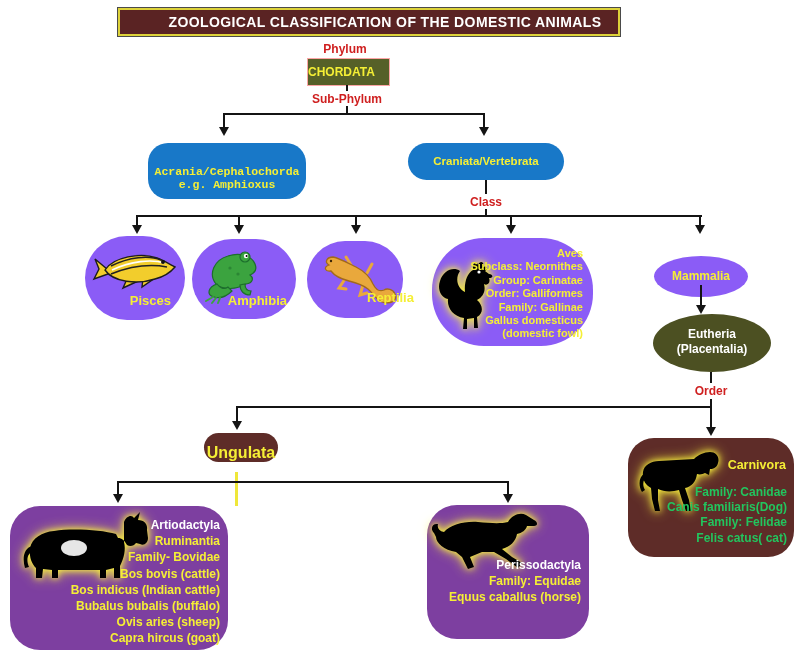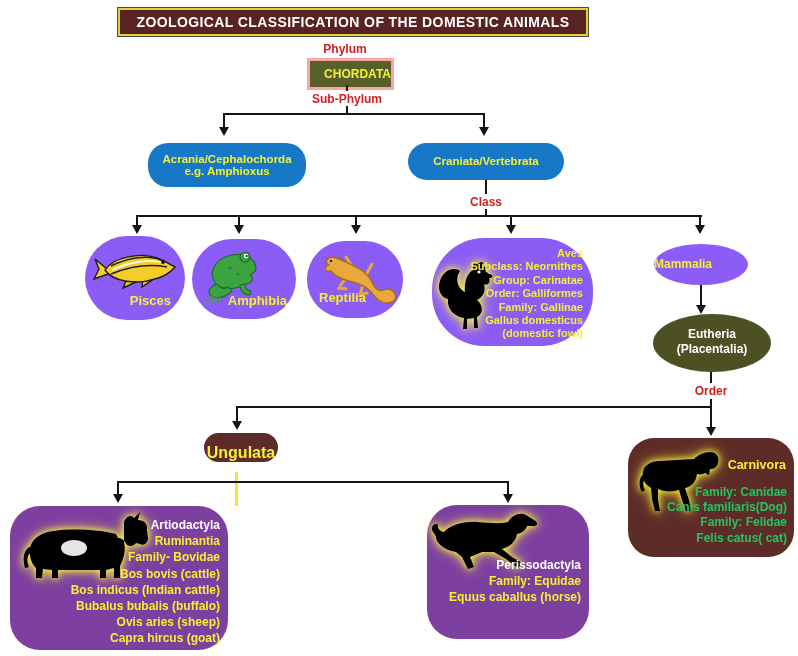--- a/index.html
+++ b/index.html
@@ -6,28 +6,28 @@
   .canvas{position:relative;width:798px;height:656px;background:#ffffff;overflow:hidden;
           font-family:"Liberation Sans",sans-serif;font-weight:700;}
   .abs{position:absolute;}
   .hline{position:absolute;height:2px;background:#141414;}
   .vline{position:absolute;width:2px;background:#141414;}
   .vline-yellow{position:absolute;width:3px;background:#efe73a;}
   .arrow-down{position:absolute;width:0;height:0;border-left:5px solid transparent;
               border-right:5px solid transparent;border-top:9px solid #141414;}
   .title-banner{left:118px;top:8px;width:466px;height:24px;background:#5a2323;
                 border:2px solid #ddd23a;box-shadow:0 0 0 1px #4a4a4a;color:#ffffff;
-                font-size:14px;line-height:24px;text-align:center;letter-spacing:.4px;}
+                font-size:14px;line-height:24px;text-align:center;letter-spacing:.4px;padding-left:32px;}
   .lbl-red{position:absolute;color:#cf1f1f;font-size:12px;text-align:center;}
   .chordata{left:307px;top:58px;width:81px;height:26px;background:#566028;
-            border:3px solid #fca5a5;color:#f5ef35;font-size:12px;line-height:26px;text-align:right;}
+            border:1px solid #fca5a5;color:#f5ef35;font-size:12px;line-height:26px;text-align:left;}
   .bluebox{position:absolute;background:#1878c8;border-radius:20px;color:#f5ef35;
            font-size:11.5px;text-align:center;}
   .navy{position:absolute;background:#8b5cf6;color:#f5ef35;}
-  .navy .node-label{position:absolute;font-size:13px;color:#f5ef35;}
+  .navy .node-label{position:absolute;font-size:13px;color:#f5ef35;margin-left:48px;}
   .ellipse{border-radius:50%;}
   .olive{position:absolute;background:#4c5022;color:#ffffff;border-radius:50%;
          font-size:12px;text-align:center;}
   .maroon{position:absolute;background:#5e2c28;color:#f5ef35;}
   .purple{position:absolute;background:#7d3fa0;border-radius:30px;}
   .r-text{position:absolute;text-align:right;font-size:12px;color:#f5ef35;}
   .r-text .white{color:#ffffff;}
   .aves-text{position:absolute;right:10px;top:9px;text-align:right;font-size:11px;
              line-height:13.4px;color:#f5ef35;}
   .glow{filter:drop-shadow(0 0 3px #f8f23c) drop-shadow(0 0 6px rgba(248,242,60,.75));}
@@ -46,21 +46,21 @@
   <div class="vline" style="left:346px;top:85px;height:6px;"></div>
   <div class="lbl-red" style="left:293px;top:92px;width:108px;">Sub-Phylum</div>
   <div class="vline" style="left:346px;top:106px;height:9px;"></div>
 
   <div class="hline" style="left:223px;top:113px;width:262px;"></div>
   <div class="vline" style="left:223px;top:113px;height:15px;"></div>
   <div class="arrow-down" style="left:219px;top:127px;"></div>
   <div class="vline" style="left:483px;top:113px;height:15px;"></div>
   <div class="arrow-down" style="left:479px;top:127px;"></div>
 
-  <div class="bluebox" style="left:148px;top:143px;width:158px;height:40px;padding-top:4px;">
+  <div class="bluebox" style="left:148px;top:143px;width:158px;height:40px;padding-top:16px;font-family:Liberation Mono, monospace;">
     <div style="margin-top:6px;">Acrania/Cephalochorda</div>
     <div>e.g. Amphioxus</div>
   </div>
   <div class="bluebox" style="left:408px;top:143px;width:156px;height:37px;line-height:37px;">Craniata/Vertebrata</div>
 
   <div class="vline" style="left:485px;top:180px;height:14px;"></div>
   <div class="lbl-red" style="left:455px;top:195px;width:62px;">Class</div>
   <div class="vline" style="left:485px;top:209px;height:8px;"></div>
   <div class="hline" style="left:137px;top:215px;width:565px;"></div>
 
@@ -126,21 +126,21 @@
       <div>Aves</div>
       <div>Subclass: Neornithes</div>
       <div>Group: Carinatae</div>
       <div>Order: Galliformes</div>
       <div>Family: Gallinae</div>
       <div>Gallus domesticus</div>
       <div>(domestic fowl)</div>
     </div>
   </div>
 
-  <div class="navy ellipse" style="left:654px;top:244px;width:94px;height:41px;line-height:41px;text-align:left;font-size:12px;">Mammalia</div>
+  <div class="navy ellipse" style="left:654px;top:256px;width:94px;height:41px;line-height:41px;text-align:center;font-size:12px;">Mammalia</div>
 
   <div class="vline" style="left:700px;top:285px;height:21px;"></div>
   <div class="arrow-down" style="left:696px;top:305px;"></div>
 
   <div class="olive" style="left:653px;top:314px;width:118px;height:58px;">
     <div style="margin-top:13px;line-height:15px;">Eutheria</div>
     <div style="line-height:15px;">(Placentalia)</div>
   </div>
 
   <div class="vline" style="left:710px;top:372px;height:11px;"></div>

